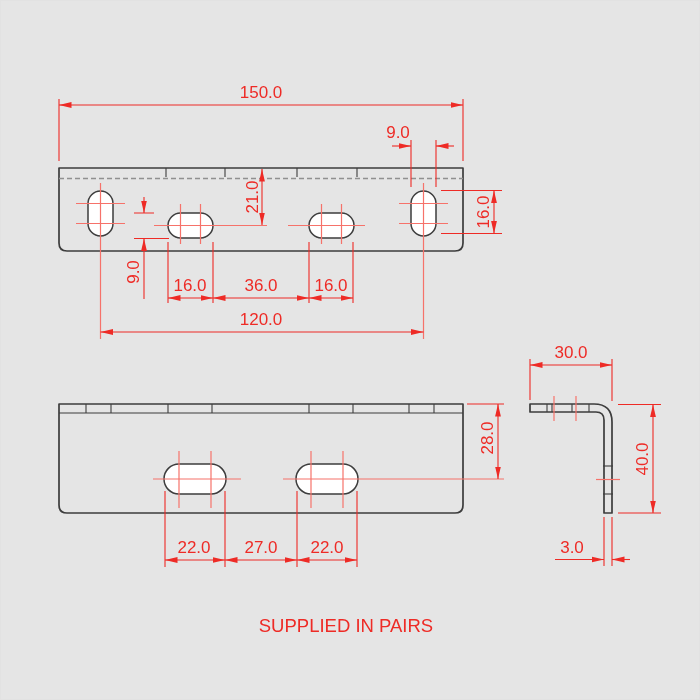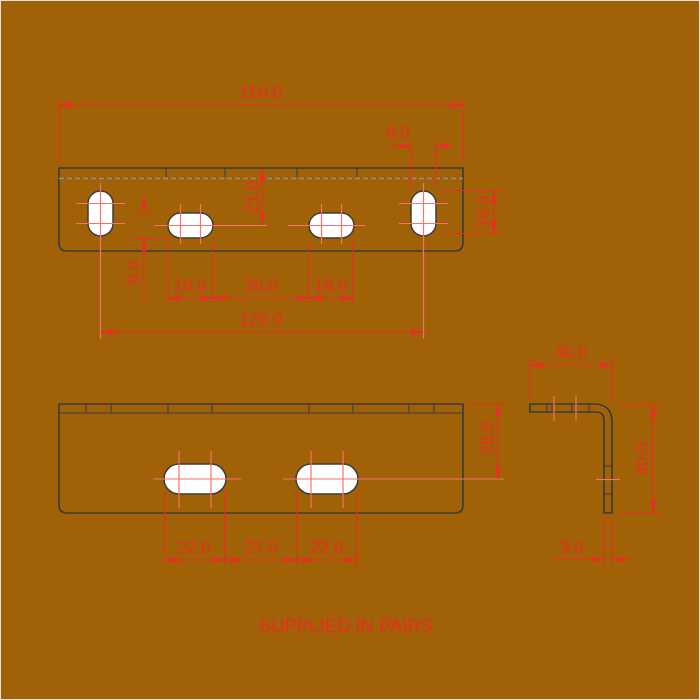--- a/index.html
+++ b/index.html
@@ -1,20 +1,20 @@
 <!DOCTYPE html>
 <html><head>
 <meta charset="utf-8">
 <style>
   html,body{margin:0;padding:0;background:#fff;}
   .canvas{
     position:relative;
     width:698px;height:698px;
     border:1px solid #e2e2e2;
-    background:#a16207;
+    background:#e5e5e5;
     font-family:"Liberation Sans", sans-serif;
   }
   svg{display:block;}
   .outline{stroke:#3d3d3d;stroke-width:1.7;fill:none;stroke-linejoin:round;}
   .slot{stroke:#3d3d3d;stroke-width:1.5;fill:#ffffff;}
   .tick{stroke:#3d3d3d;stroke-width:1.1;fill:none;}
   .hidden-edge{stroke:#909090;stroke-width:1.4;fill:none;stroke-dasharray:5 3;}
   .cl{stroke:#f6726a;stroke-width:1.2;fill:none;}
   .dl{stroke:#ee2b26;stroke-width:1.1;fill:none;}
   .dim{fill:#ee2b26;font-size:17px;}

